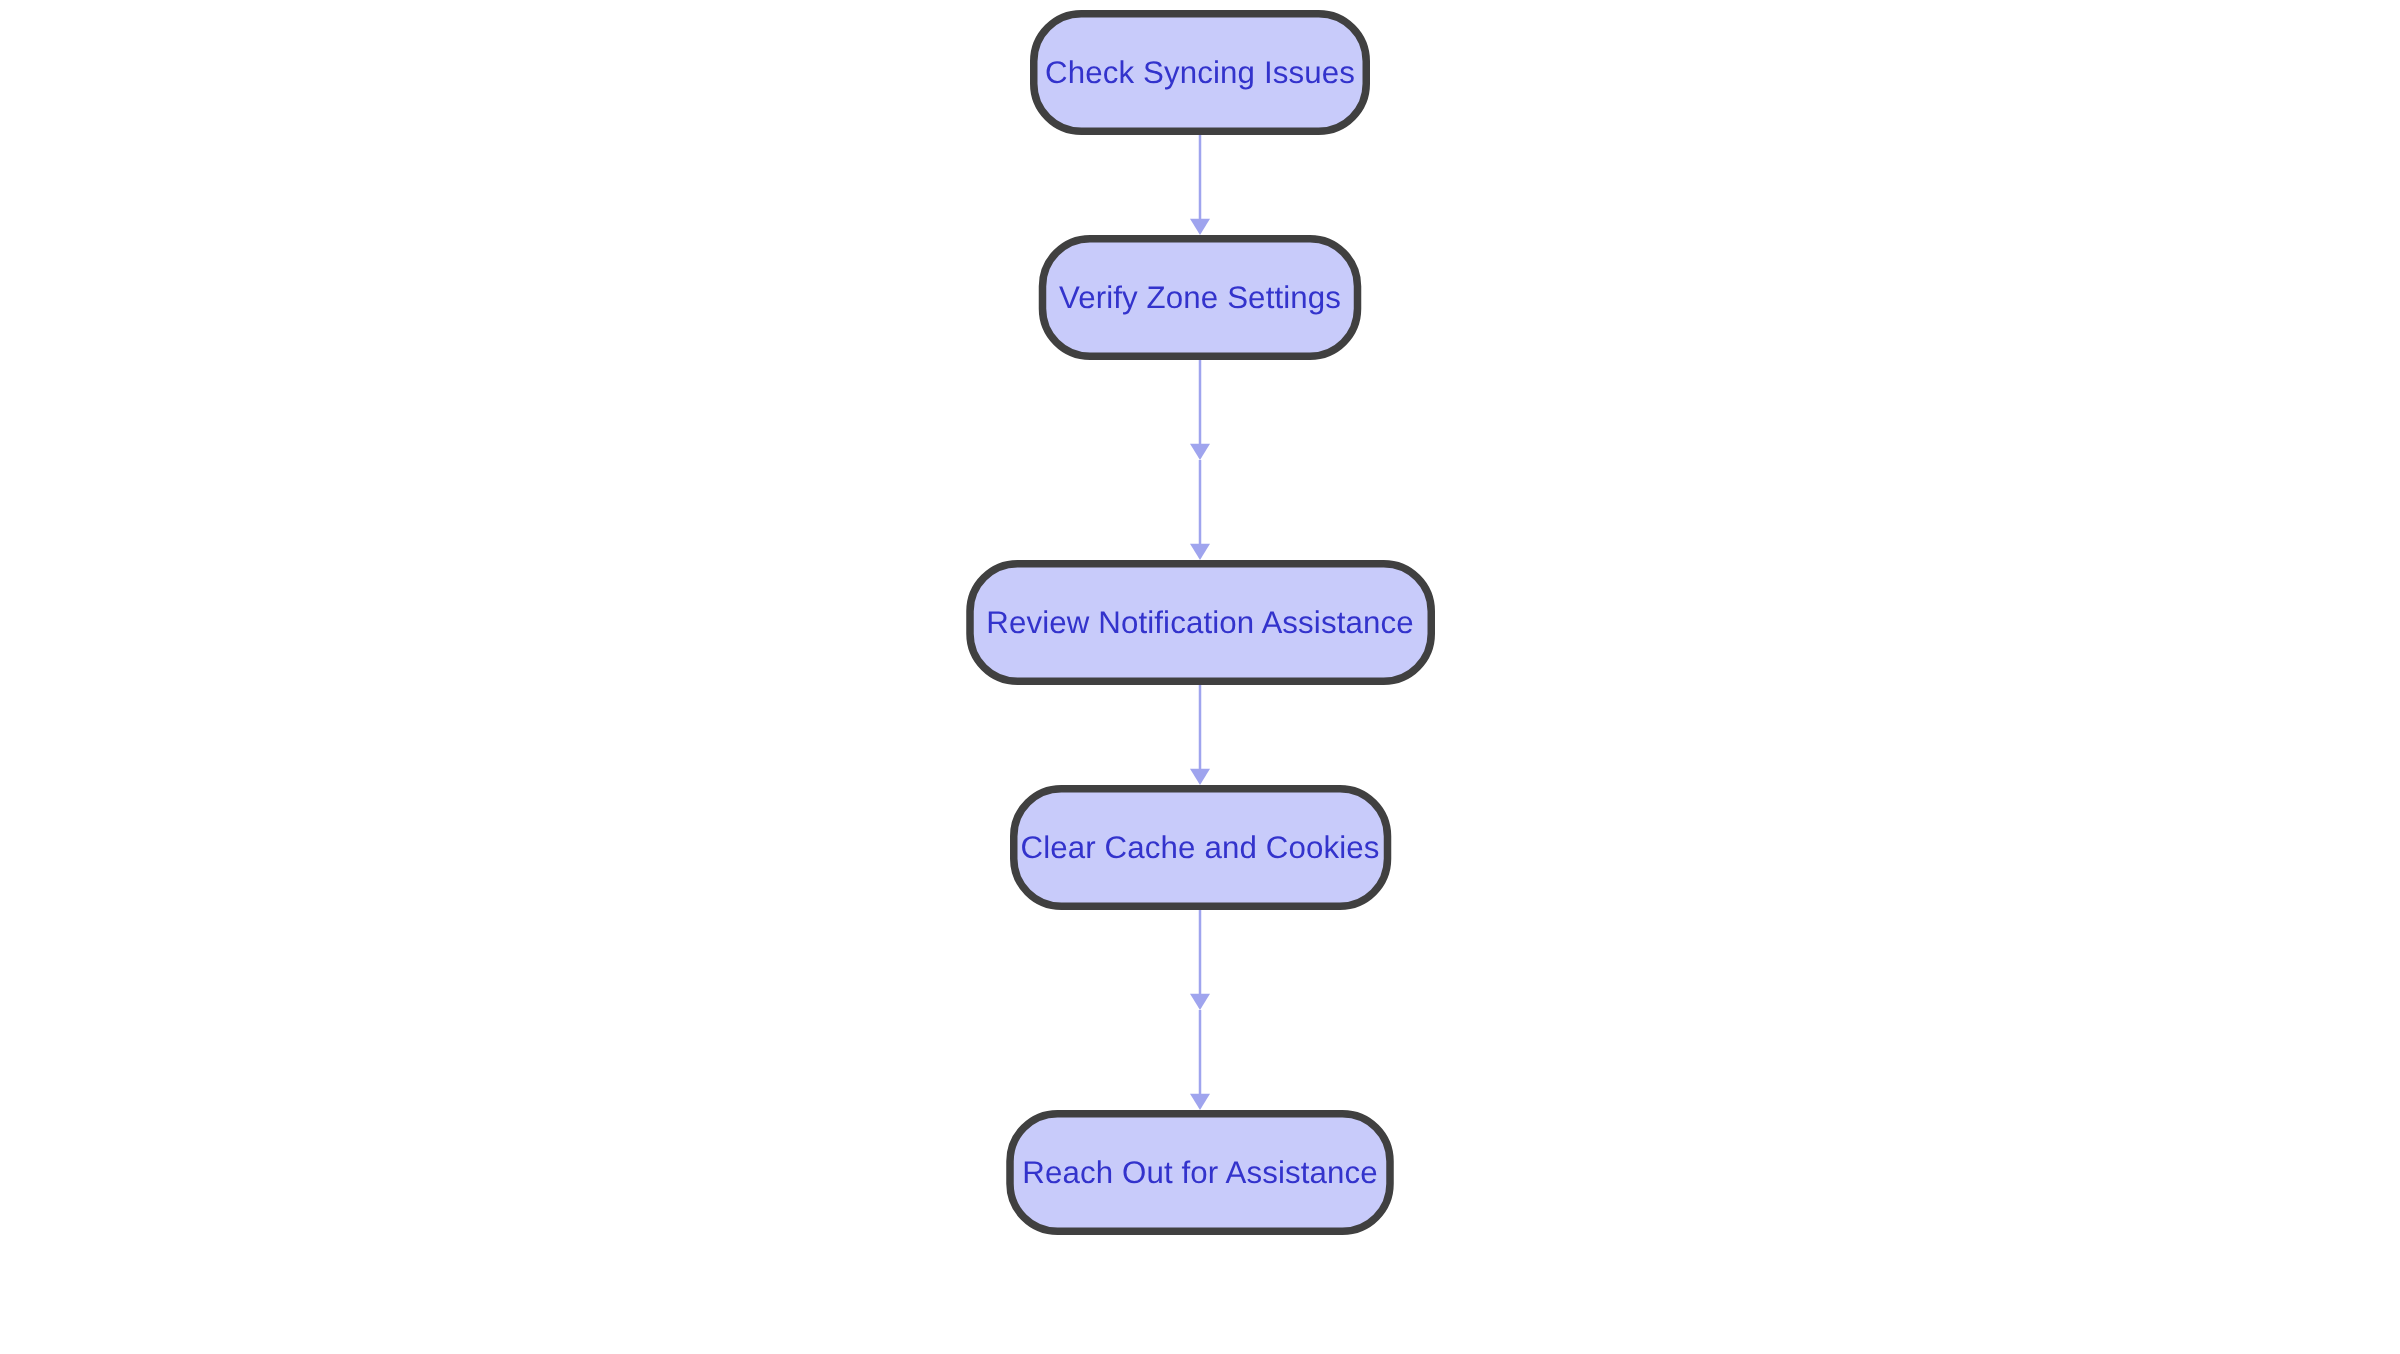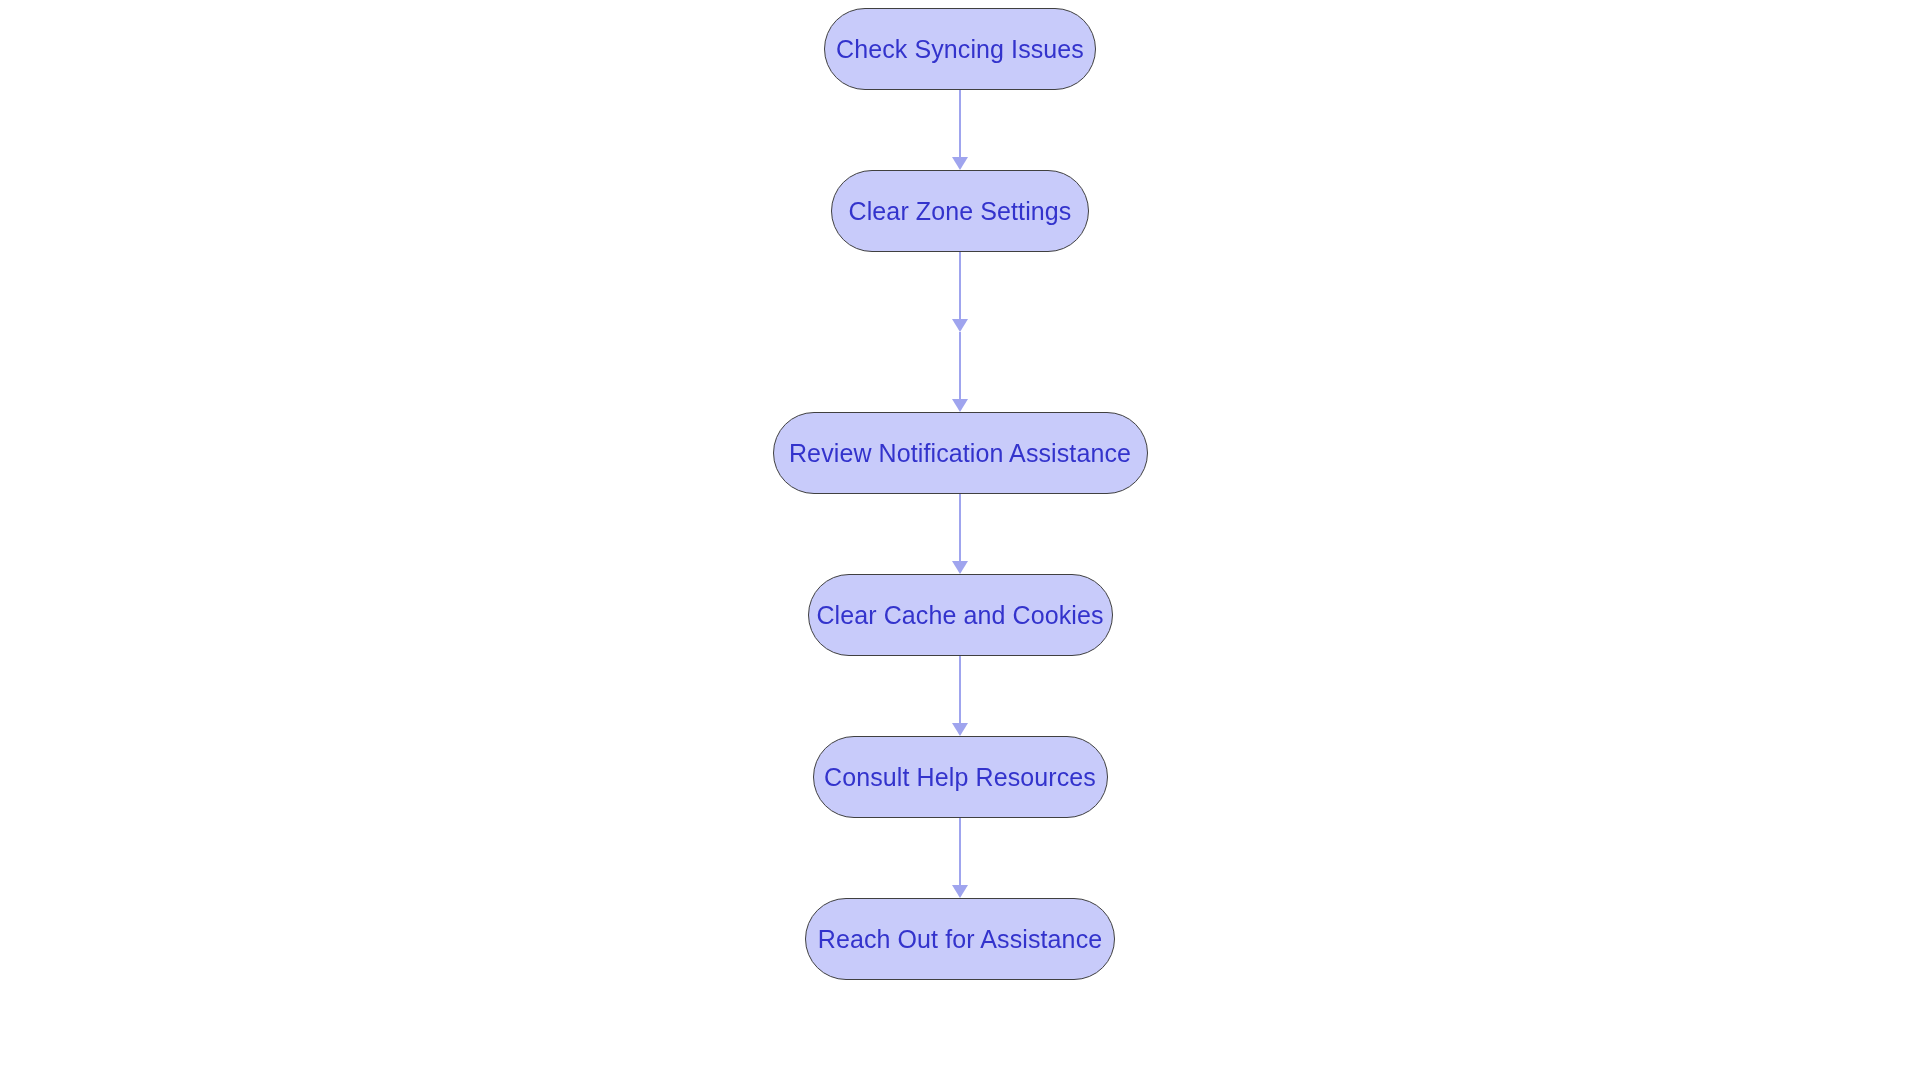--- a/index.html
+++ b/index.html
@@ -29,24 +29,24 @@
     top: 0;
     width: 1920px;
     height: 1083px;
     display: flex;
     flex-direction: column;
     align-items: center;
   }
 
   .flow-node {
     box-sizing: border-box;
-    height: 82px;
+    height: 100px;
     border-radius: 41px;
     background: #c8cbfa;
-    border: 1px solid #404040;
+    border: 6px solid #404040;
     display: flex;
     align-items: center;
     justify-content: center;
     flex: 0 0 auto;
   }
 
   .flow-node-label {
     color: #3333cc;
     font-size: 25px;
     line-height: 1;
@@ -102,21 +102,21 @@
     <div class="flow-node n0">
       <span class="flow-node-label">Check Syncing Issues</span>
     </div>
 
     <div class="flow-connector gap">
       <span class="stem"></span>
       <span class="head"></span>
     </div>
 
     <div class="flow-node n1">
-      <span class="flow-node-label">Clear Zone Settings</span>
+      <span class="flow-node-label">Verify Zone Settings</span>
     </div>
 
     <div class="flow-connector gap">
       <span class="stem"></span>
       <span class="head"></span>
     </div>
 
 
     <div class="flow-connector gap">
       <span class="stem"></span>
@@ -134,23 +134,20 @@
 
     <div class="flow-node n4">
       <span class="flow-node-label">Clear Cache and Cookies</span>
     </div>
 
     <div class="flow-connector gap">
       <span class="stem"></span>
       <span class="head"></span>
     </div>
 
-    <div class="flow-node n5">
-      <span class="flow-node-label">Consult Help Resources</span>
-    </div>
 
     <div class="flow-connector gap">
       <span class="stem"></span>
       <span class="head"></span>
     </div>
 
     <div class="flow-node n6">
       <span class="flow-node-label">Reach Out for Assistance</span>
     </div>
 

